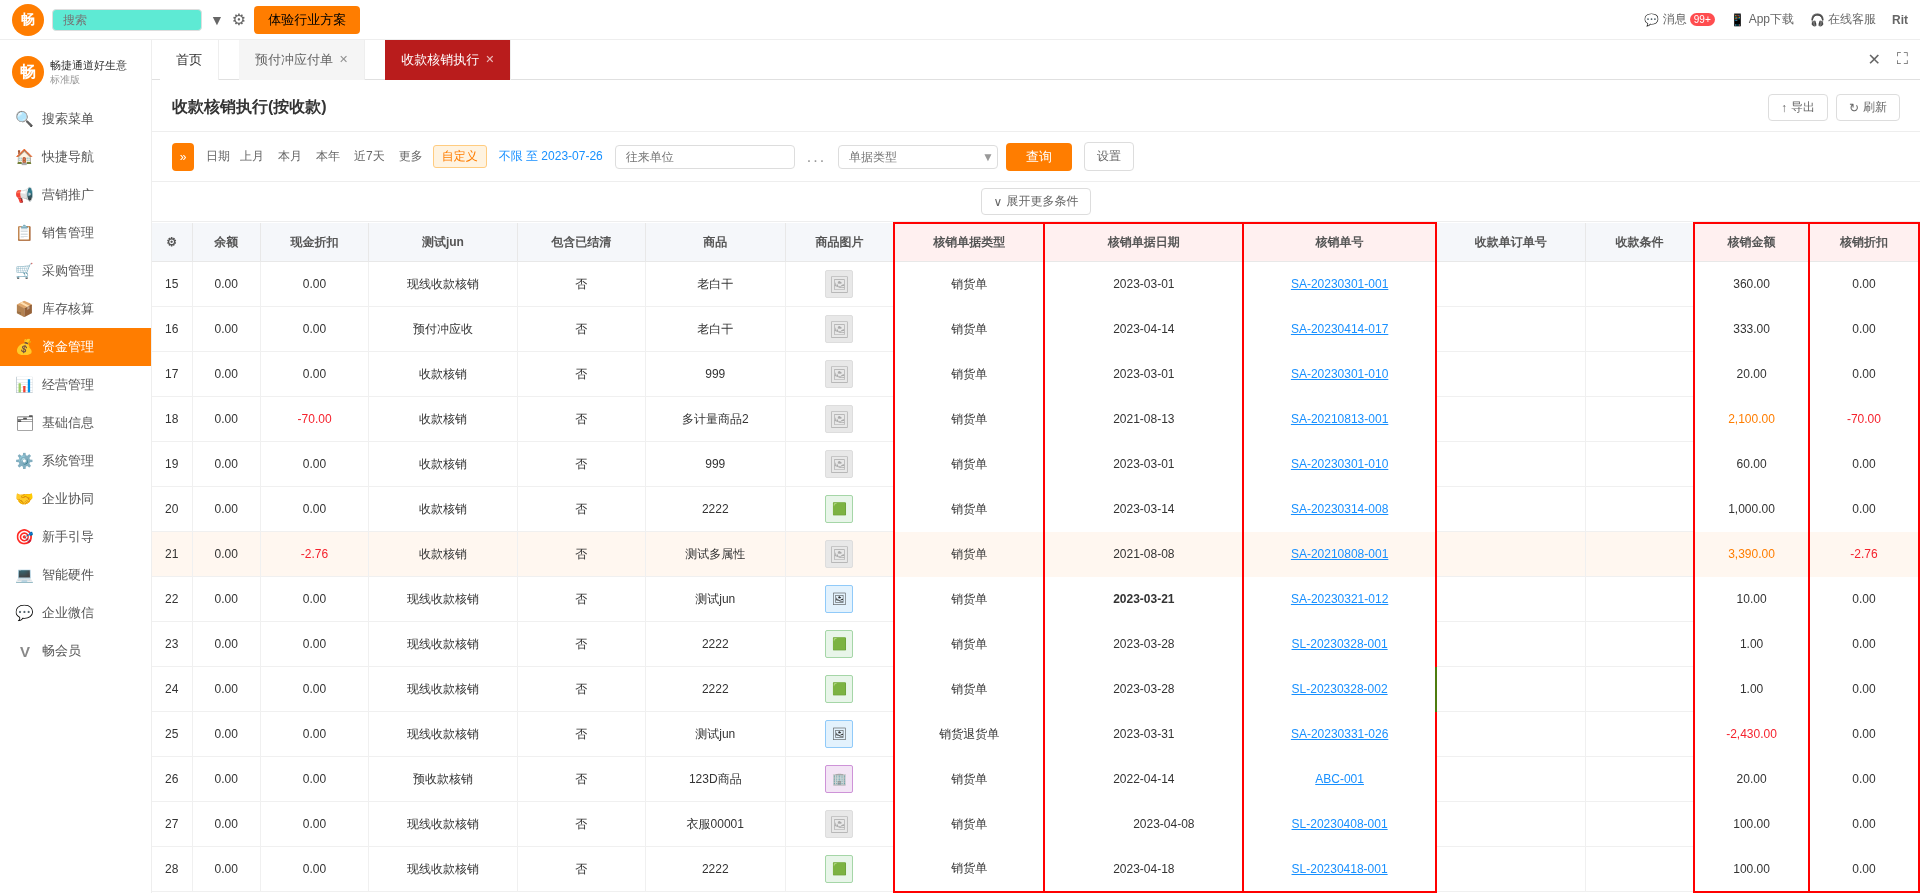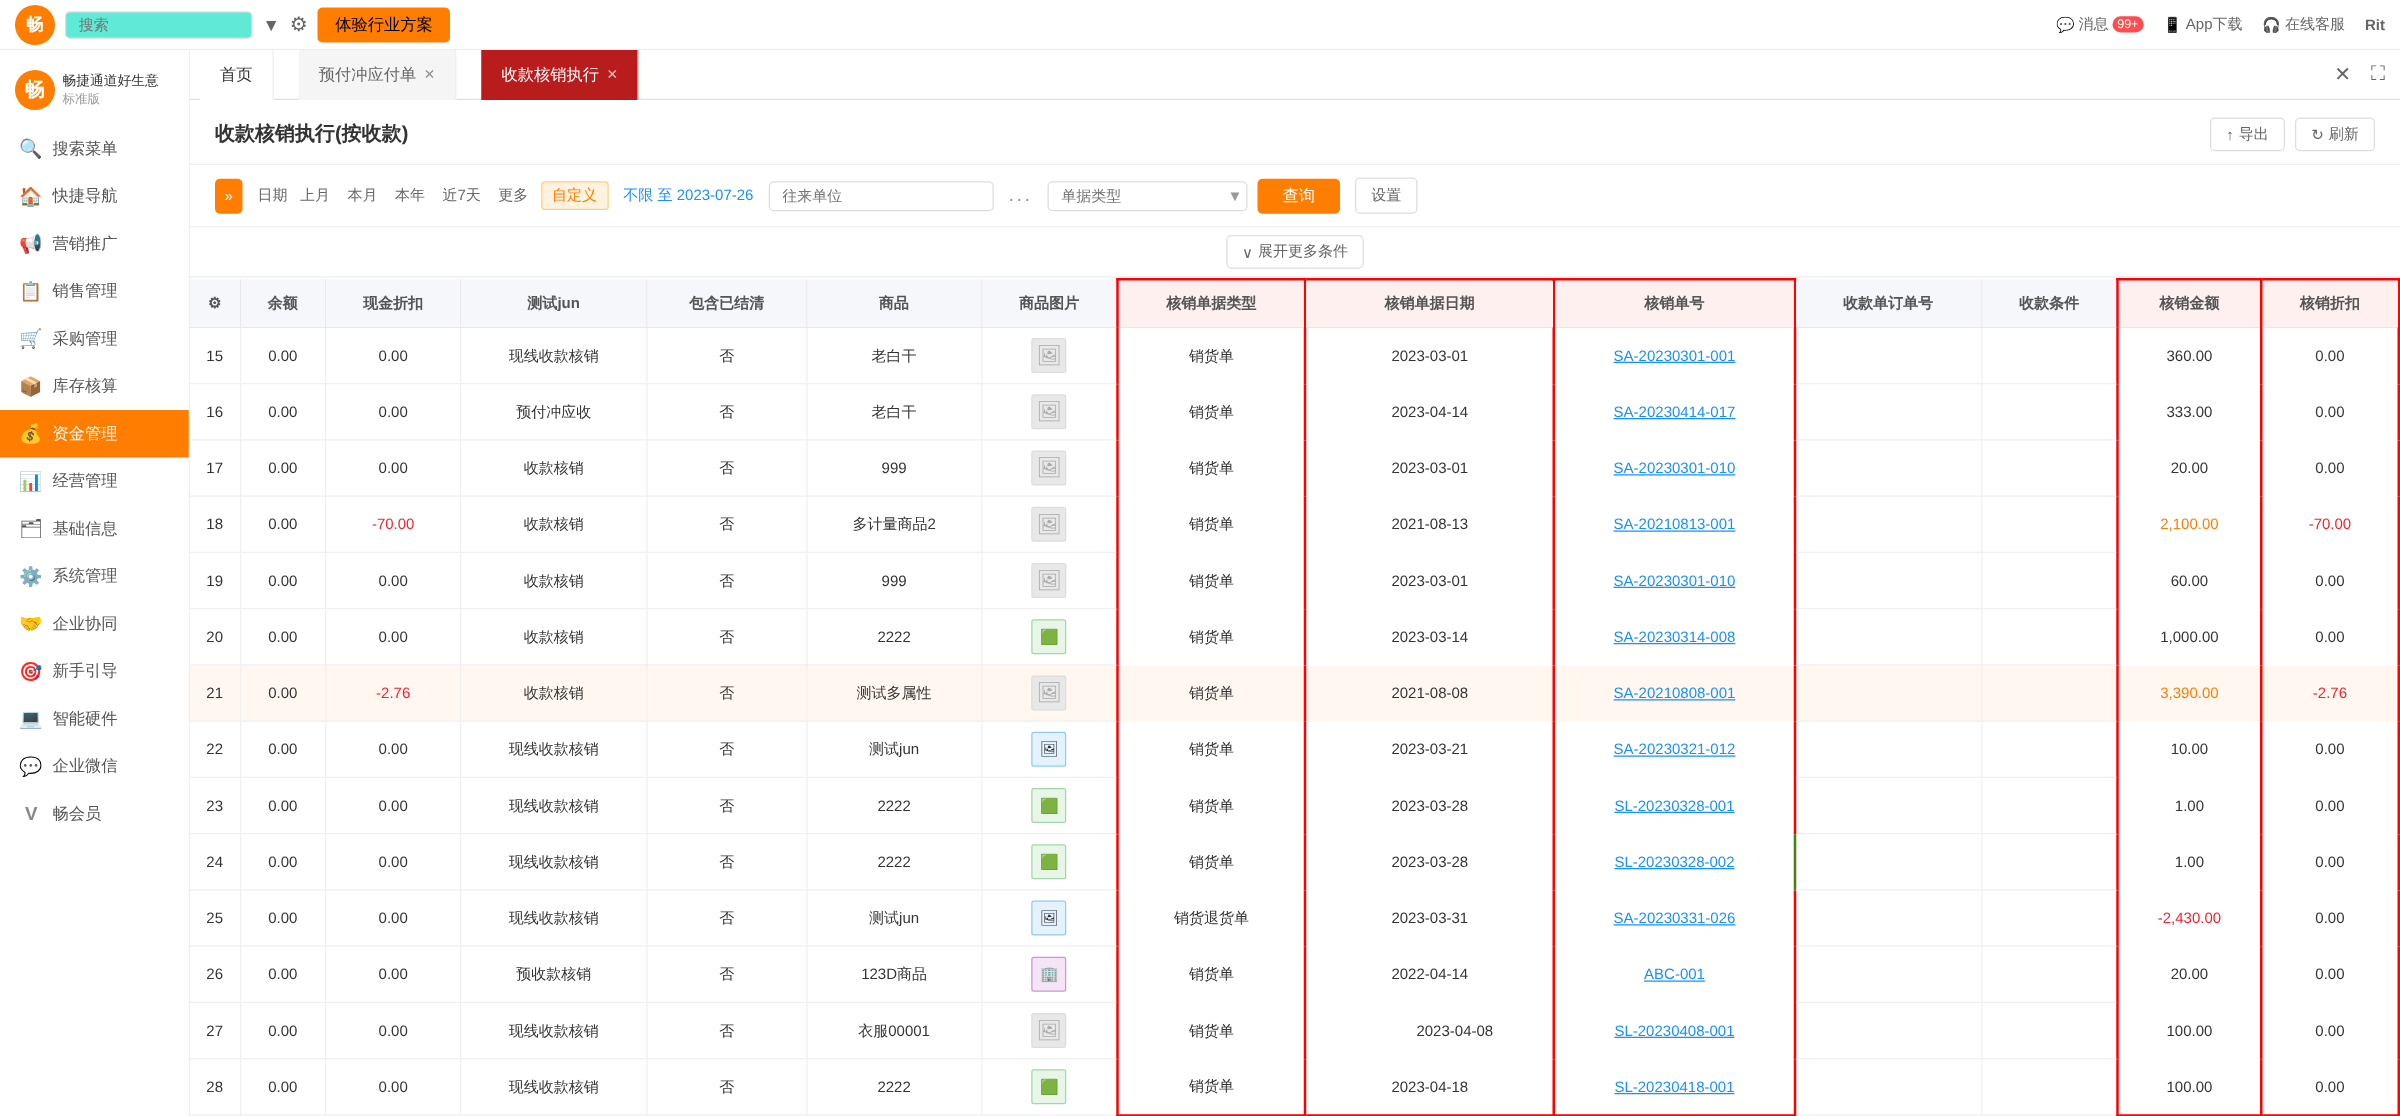--- a/index.html
+++ b/index.html
@@ -378,21 +378,21 @@
   </tr>
               <tr>
     <td class="td-icon">22</td>
     <td>0.00</td>
     <td class="">0.00</td>
     <td>现线收款核销</td>
     <td>否</td>
     <td>测试jun</td>
     <td><div class="img-colored" style="background:#e3f2fd;border:1px solid #90caf9;width:28px;height:28px;border-radius:2px;">🖼</div></td>
     <td style="border-left: 2px solid #ff0000; border-right: 2px solid #ff0000; border-bottom: 0;">销货单</td>
-    <td style="border-left: 2px solid #ff0000; border-right: 2px solid #ff0000; border-bottom: 0;">2023-03-21</td>
+    <td style="border-left: 2px solid #ff0000; border-right: 2px solid #ff0000; border-bottom: 0; font-weight: bold;">2023-03-21</td>
     <td class="link-blue" style="border-left: 2px solid #ff0000; border-right: 2px solid #ff0000; border-bottom: 0;">SA-20230321-012</td>
     <td></td>
     <td></td>
     <td class="" style="border-left: 2px solid #ff0000; border-right: 2px solid #ff0000; border-bottom: 0;">10.00</td>
     <td class="" style="border-left: 2px solid #ff0000; border-right: 2px solid #ff0000; border-bottom: 0;">0.00</td>
   </tr>
               <tr>
     <td class="td-icon">23</td>
     <td>0.00</td>
     <td class="">0.00</td>

